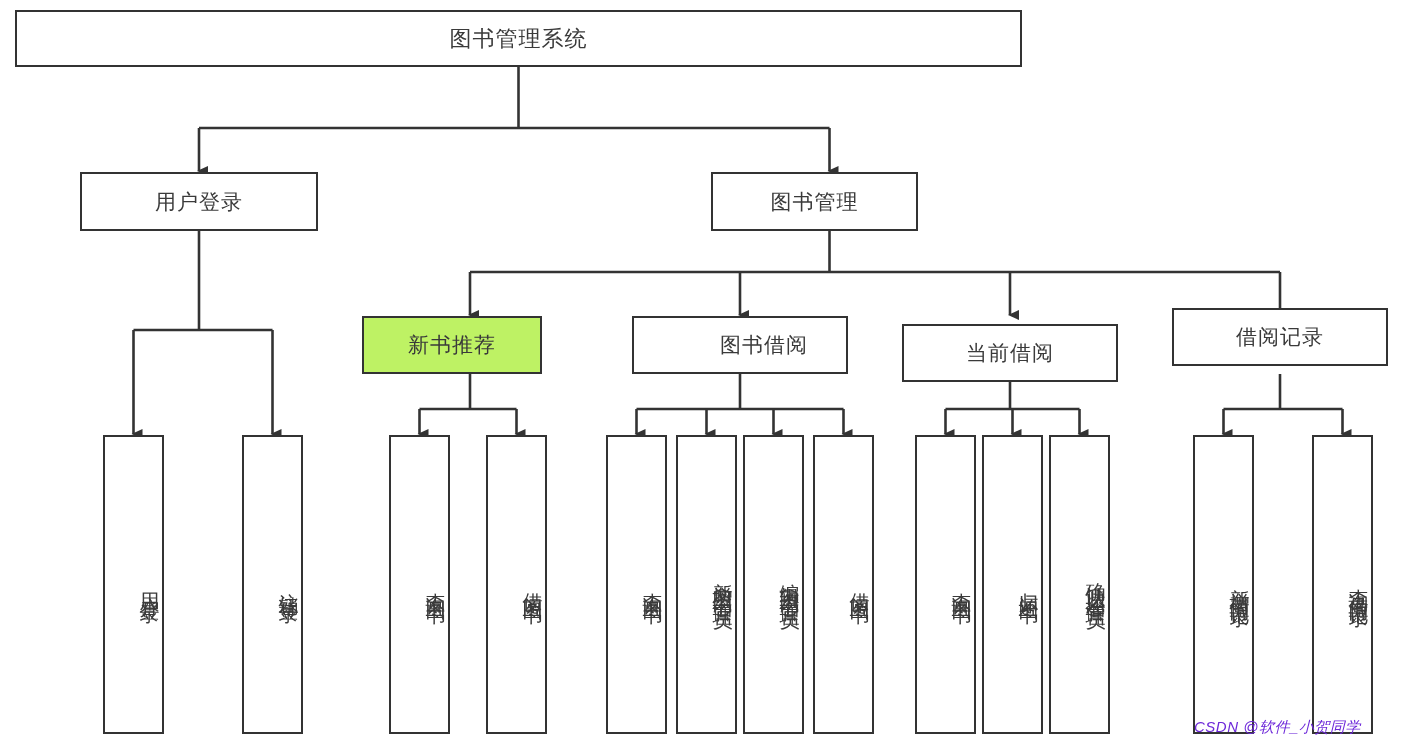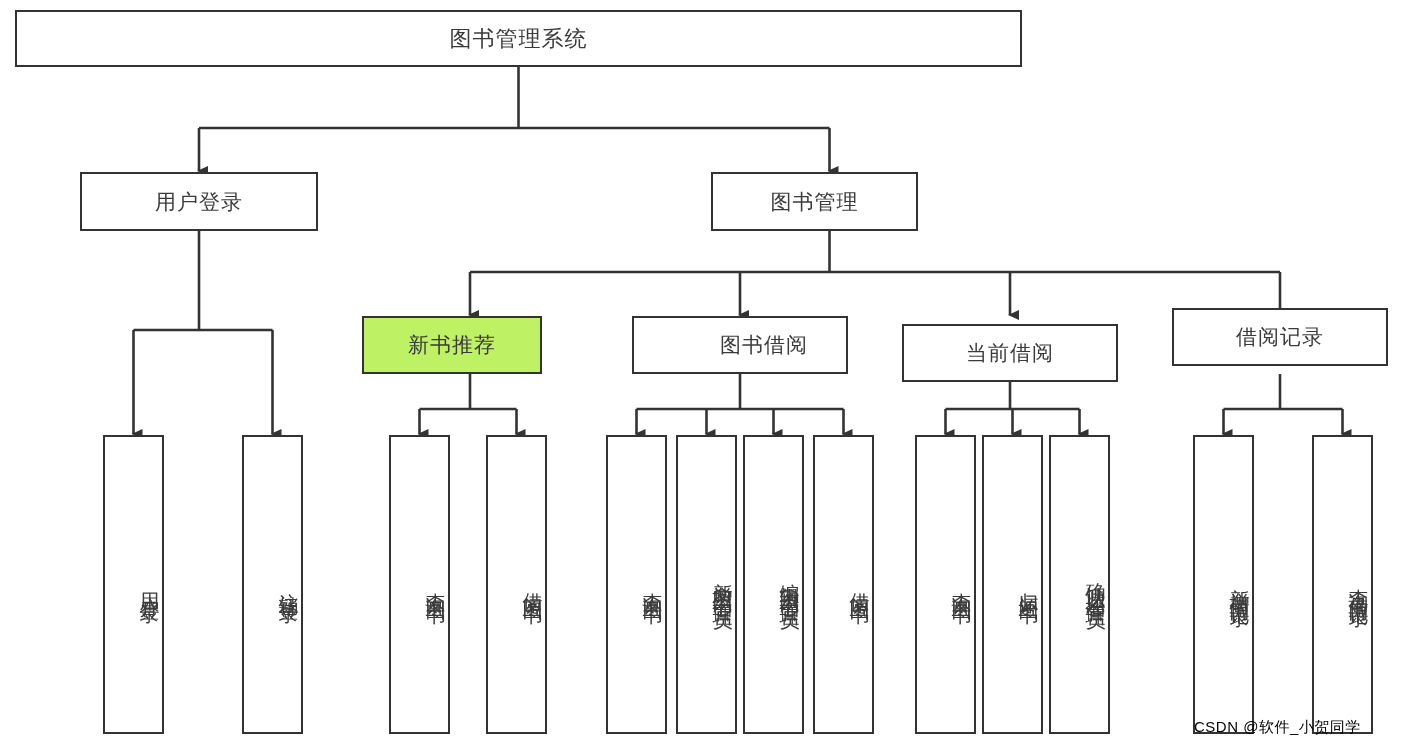--- a/index.html
+++ b/index.html
@@ -118,14 +118,14 @@
         <span>确认归还（管理员）</span>
       </div>
       <div class="node leaf" style="left: 1193px; top: 435px; width: 61px; height: 299px; border-color: rgb(51, 51, 51); background: rgb(255, 255, 255); color: rgb(58, 58, 58);">
         <span>新增借阅记录</span>
       </div>
       <div class="node leaf" style="left: 1312px; top: 435px; width: 61px; height: 299px; border-color: rgb(51, 51, 51); background: rgb(255, 255, 255); color: rgb(58, 58, 58);">
         <span>查询借阅记录</span>
       </div>
     </div>
 
-  <div class="watermark" style="left: 1194px; top: 718px; color: #000000;">CSDN @软件_小贺同学</div>
+  <div class="watermark" style="left: 1194px; top: 718px; color: #6d28d9; font-style: italic;">CSDN @软件_小贺同学</div>
 </div>
 
 </body></html>

